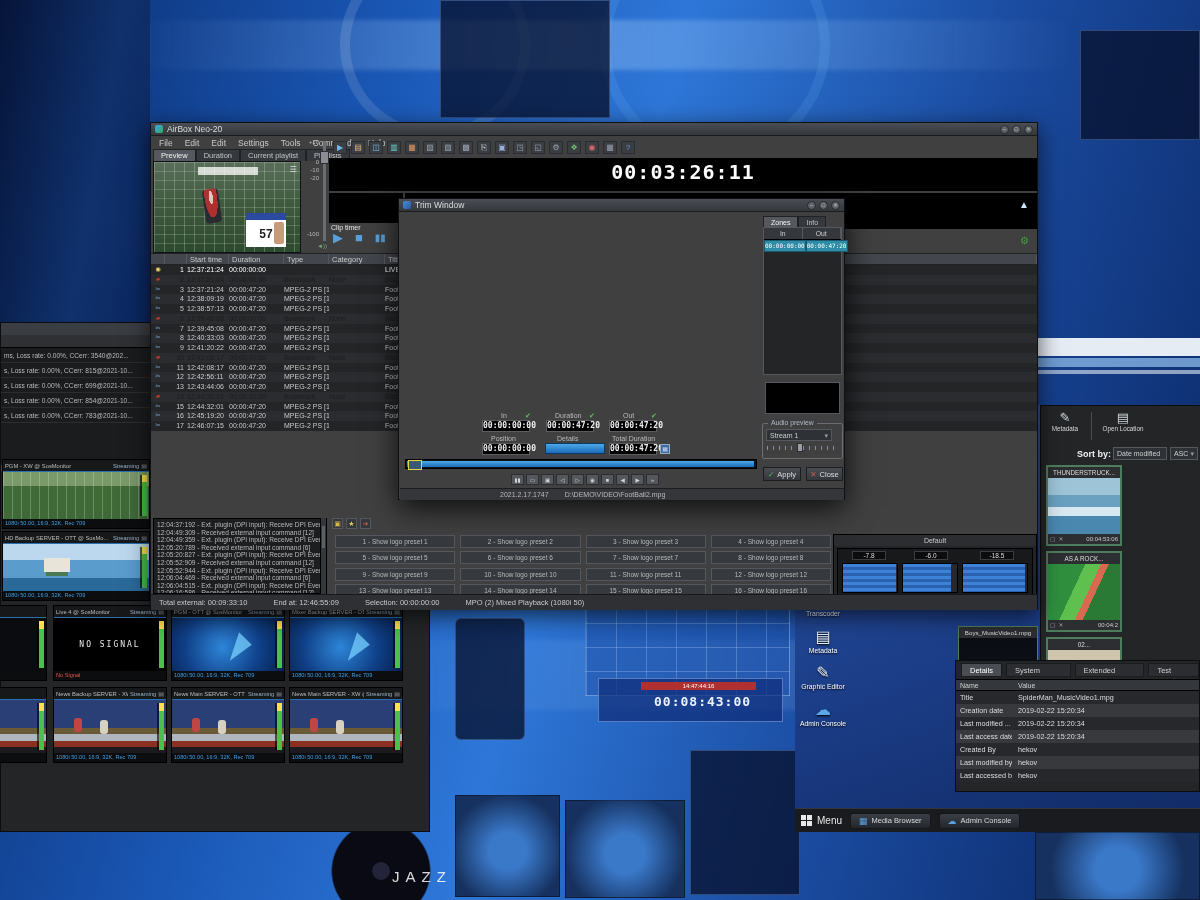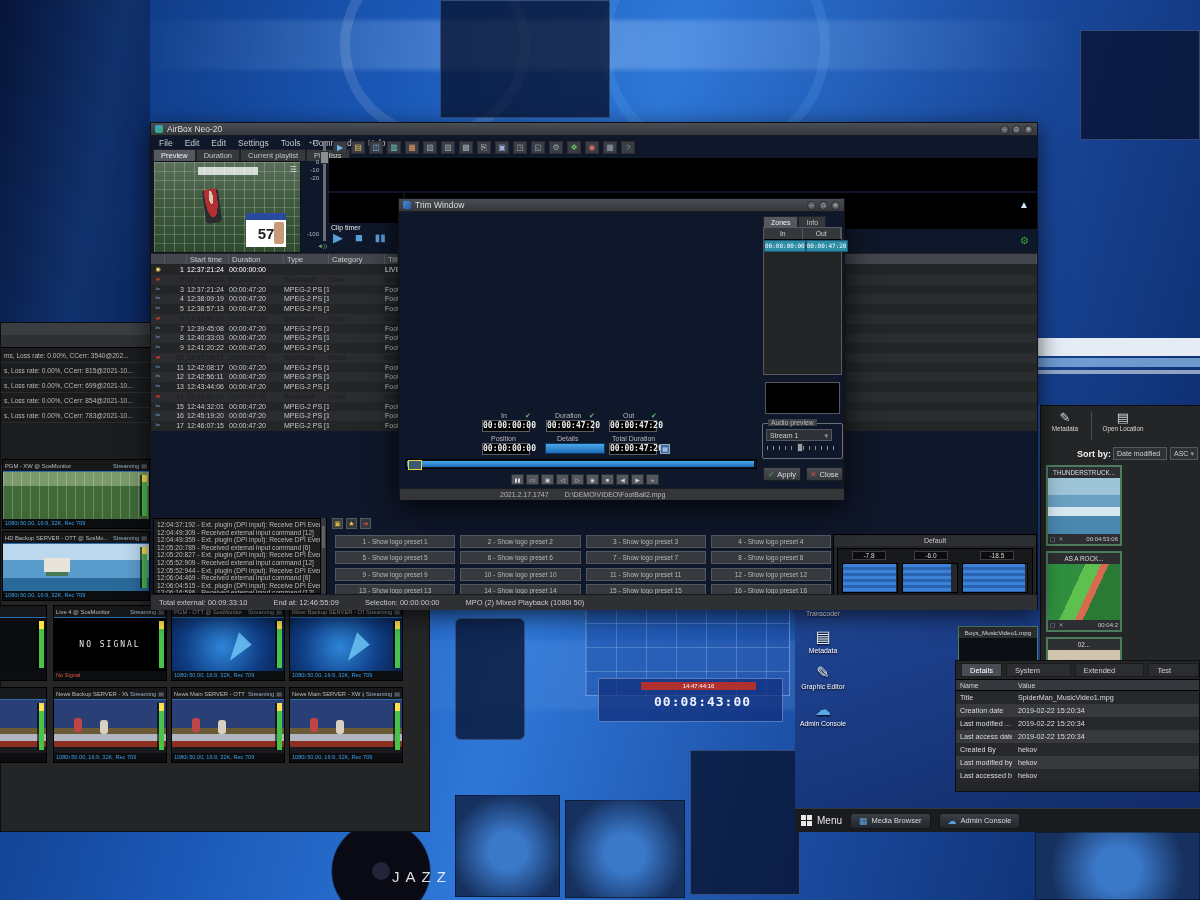--- a/index.html
+++ b/index.html
@@ -17,21 +17,21 @@
 .bg-band-blue{background:rgba(150,195,240,.7)}
 .weather{background:rgba(30,80,170,.55);border:1px solid rgba(140,180,235,.4);
  background-image:repeating-linear-gradient(90deg,rgba(200,225,255,.25) 0 1px,transparent 1px 30px),repeating-linear-gradient(180deg,rgba(200,225,255,.25) 0 1px,transparent 1px 24px)}
 .playout{background:rgba(15,45,120,.72);border:1px solid rgba(140,180,235,.55)}
 .redbar{background:#b03030;color:#fff;font-size:6px;line-height:8px;text-align:center}
 .bgtc{color:#eaf2ff;font-size:13px;font-weight:bold;letter-spacing:1px;font-family:"DejaVu Sans Mono",monospace}
 .vinyl{background:radial-gradient(circle,#23233a 0 10%,#0a0a14 11% 58%,rgba(10,10,20,0) 60%)}
 .jazz{color:rgba(255,255,255,.85);font-size:15px;letter-spacing:6px}
 .btv{background:radial-gradient(circle at 50% 55%,#3a78c8 0 25%,#16315f 75%);border:1px solid rgba(0,0,0,.4)}
 
-.win{position:absolute;background:#0f172a;border:1px solid #101114;box-shadow:0 6px 22px rgba(0,0,0,.65)}
+.win{position:absolute;background:#404040;border:1px solid #101114;box-shadow:0 6px 22px rgba(0,0,0,.65)}
 .titlebar{position:absolute;left:0;right:0;top:0;height:13px;display:flex;align-items:center;gap:4px;padding:0 4px;background:linear-gradient(#4a4e54,#34373c);color:#ddd;font-size:8.5px;border-bottom:1px solid #1a1b1e}
 .appdot{width:8px;height:8px;border-radius:2px;background:linear-gradient(135deg,#3fa0e8,#2fae5a)}
 .winbtns{margin-left:auto;display:flex;gap:3px}
 .winbtn{width:9px;height:9px;border-radius:50%;background:#60646a;border:1px solid #26282c;color:#c9c9c9;font-size:5.5px;line-height:7px;text-align:center}
 .menubar{position:absolute;display:flex;gap:12px;color:#c9c9c9;font-size:8.5px}
 .tabs{position:absolute;display:flex}
 .tab{padding:0 7px;height:12px;line-height:12px;font-size:7.5px;color:#c3c3c3;background:#35383c;border:1px solid #1f2124;border-bottom:none}
 .tab.active{background:#55585e;color:#f0f0f0}
 .blackbar{position:absolute;background:#000}
 .tc-field{position:absolute;background:#000;border:1px solid #5a5d62;color:#eee;font-family:"DejaVu Sans Mono",monospace;font-size:8px;font-weight:bold;text-align:center}
@@ -156,21 +156,21 @@
 .applybtn{position:absolute;height:14px;background:linear-gradient(#4a4e54,#34373c);border:1px solid #1c1d20;color:#ddd;font-size:7.5px;display:flex;align-items:center;justify-content:center;gap:3px}
 .seek{position:absolute;height:10px;background:#101214;border:1px solid #000}
 .seekfill{position:absolute;left:1px;top:1px;bottom:1px;right:2px;background:linear-gradient(180deg,#4aa8e8,#1c6ab8)}
 .seekhandle{position:absolute;left:2px;top:0;width:14px;height:10px;background:#3a5a74;border:1px solid #e8d44a}
 
 .preview{position:absolute;background:linear-gradient(180deg,#5a6f5a 0%,#3f5a3f 45%,#2e4a2e 100%);overflow:hidden;border:1px solid #101114}
 .net{position:absolute;inset:0;background:repeating-linear-gradient(90deg,rgba(210,225,210,.28) 0 1px,transparent 1px 10px),repeating-linear-gradient(180deg,rgba(210,225,210,.22) 0 1px,transparent 1px 9px)}
 .player{position:absolute;left:34%;top:30%;width:16px;height:34px;background:radial-gradient(ellipse at 50% 25%,#d8c8b8 0 18%,#b03030 19% 55%,#2a2a30 56%);border-radius:4px;transform:rotate(-8deg)}
 .scorebug{position:absolute;right:14px;bottom:5px;width:40px;height:34px;background:#fff;display:flex;flex-direction:column}
 .scorebug .bar{height:7px;background:#2a4a9e}
-.scorebug .num{flex:1;display:flex;align-items:center;justify-content:center;font-size:15px;font-weight:bold;color:#222}
+.scorebug .num{flex:1;display:flex;align-items:center;justify-content:center;font-size:12px;font-weight:bold;color:#222}
 .scorebug .fig{position:absolute;right:2px;top:9px;width:10px;height:22px;background:#c89a7a;border-radius:2px}
 .transport{position:absolute;display:flex;gap:12px;align-items:center}
 .transport .tb{color:#5a9fd8;font-size:13px;line-height:14px}
 .tickl{position:absolute;color:#b9b9b9;font-size:6px;text-align:right;width:16px}
 .vtrack{position:absolute;width:3px;background:#6a6d72}
 .vhandle{position:absolute;width:9px;height:13px;background:#8a8e94;border:1px solid #2c2e31}
 .toolico{width:14px;height:13px;border:1px solid #2a2c30;background:#3a3d42;font-size:8px;line-height:12px;text-align:center}
 </style>
 </head>
 <body>
@@ -593,20 +593,21 @@
 
         <div class="toolico" style="color: rgb(217, 106, 106);">◉</div>
 
         <div class="toolico" style="color: rgb(154, 164, 174);">▦</div>
 
         <div class="toolico" style="color: rgb(113, 160, 216);">?</div>
 
     </div>
 
     <div class="blackbar" style="left:178px;top:35px;width:708px;height:33px">
+      <div class="mono" style="position:absolute;left:0;right:0;top:2px;text-align:center;color:#fff;font-size:20px;font-weight:bold;letter-spacing:1px">00:03:26:11</div>
     </div>
     <div class="blackbar" style="left:178px;top:70px;width:74px;height:30px"></div>
     <div class="flabel" style="left:180px;top:101px;color:#e8e8e8">Clip timer</div>
     <div class="blackbar" style="left:254px;top:70px;width:632px;height:36px">
       <div style="position:absolute;right:8px;top:6px;color:#cfe8ff;font-size:10px">▲</div>
     </div>
     <div style="position:absolute;right:8px;top:112px;color:#3da53d;font-size:10px">⚙</div>
 
     <div class="transport" style="left:182px;top:108px">
       <span class="tb">▶</span>

